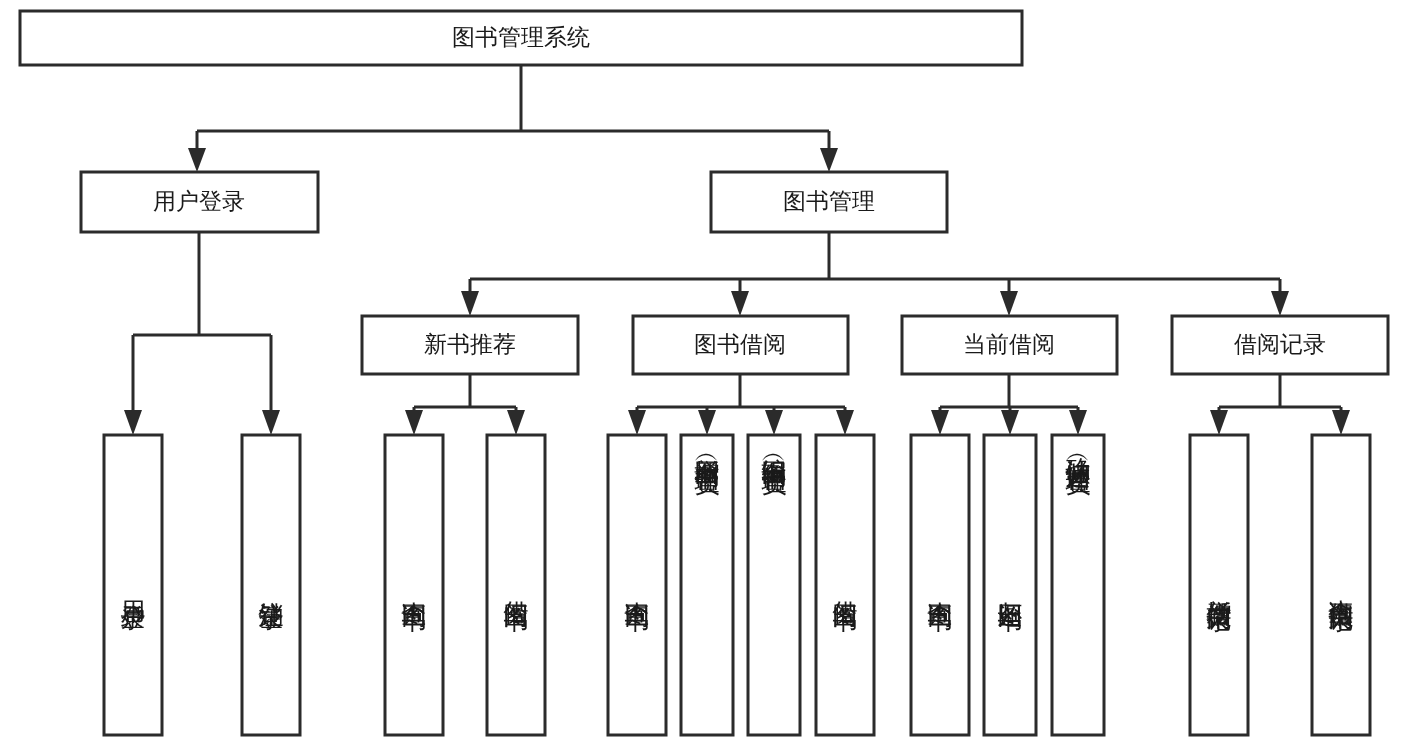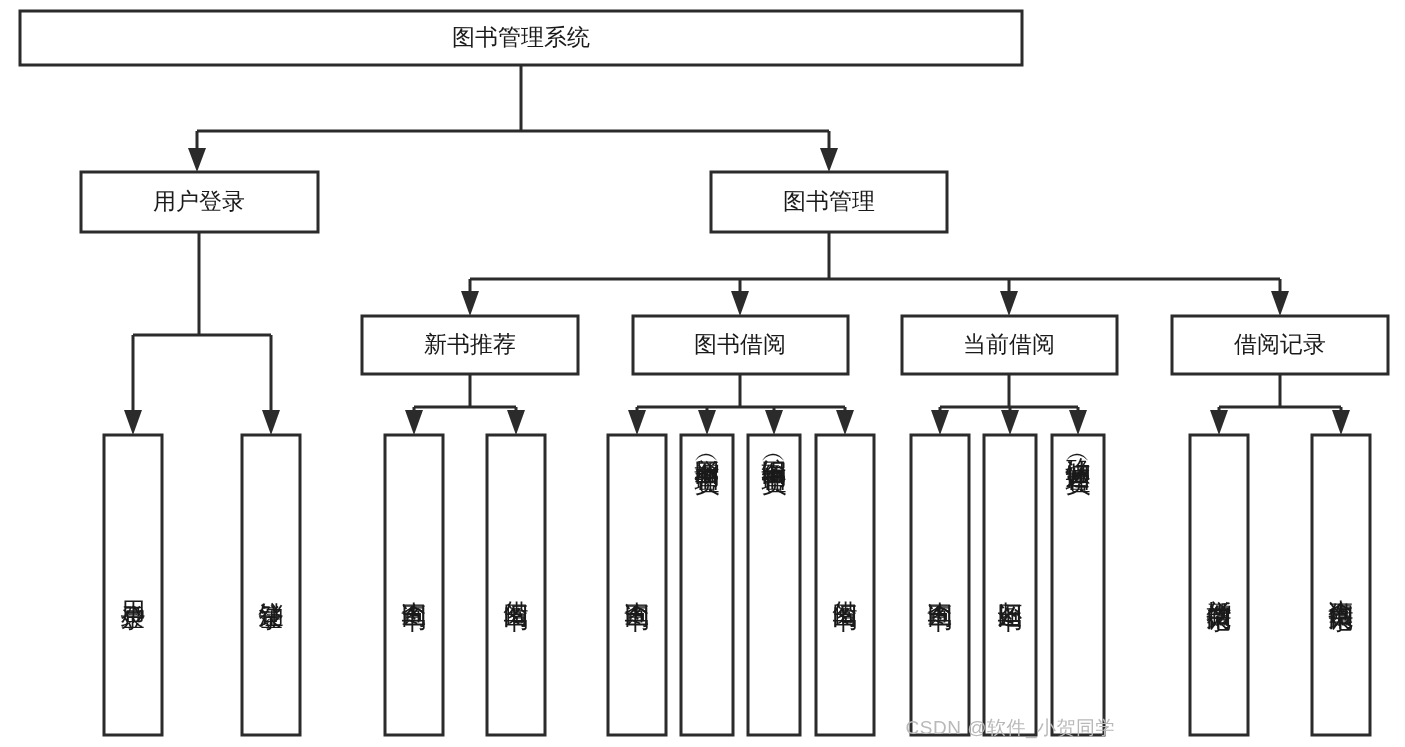--- a/index.html
+++ b/index.html
@@ -241,14 +241,13 @@
   <div class="leaf-label-wrap" style="left:1052px; top:438px; width:52px; height:300px; align-items:flex-start;">
     <span class="leaf-label">确认归还（管理员）</span>
   </div>
   <div class="leaf-label-wrap" style="left:1190px; top:435px; width:58px; height:300px;">
     <span class="leaf-label">新增借阅记录</span>
   </div>
   <div class="leaf-label-wrap" style="left:1312px; top:435px; width:58px; height:300px;">
     <span class="leaf-label">查询借阅记录</span>
   </div>
 
-  <div class="watermark">CSDN @软件_小贺同学</div>
 </div>
 
 </body></html>

